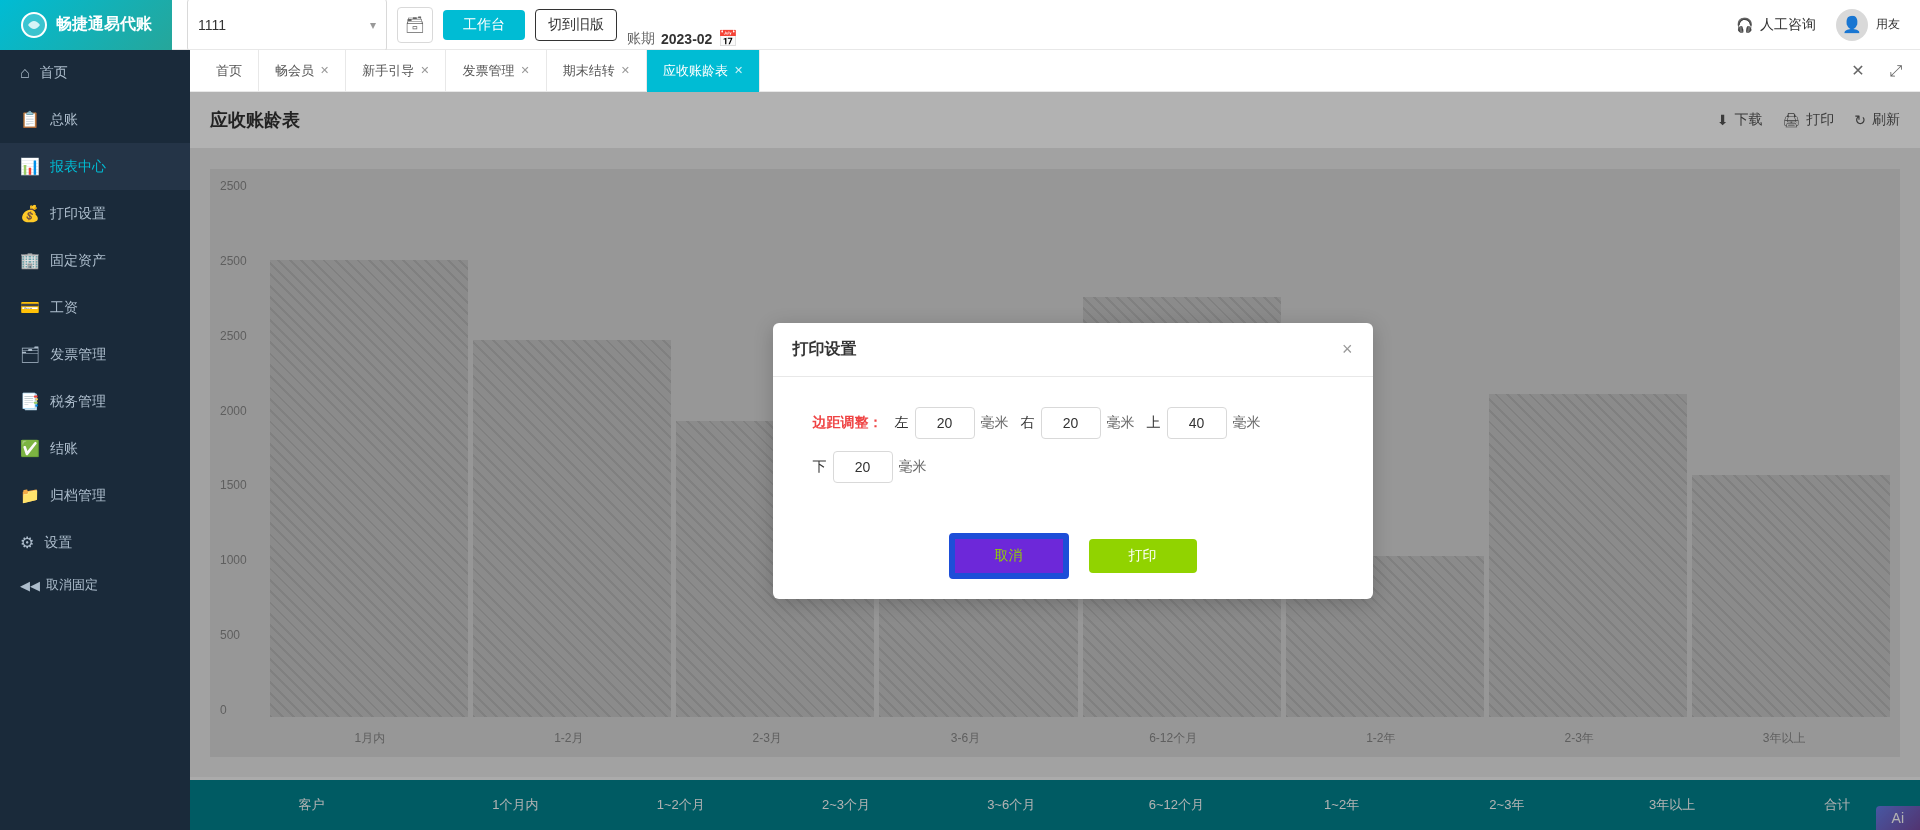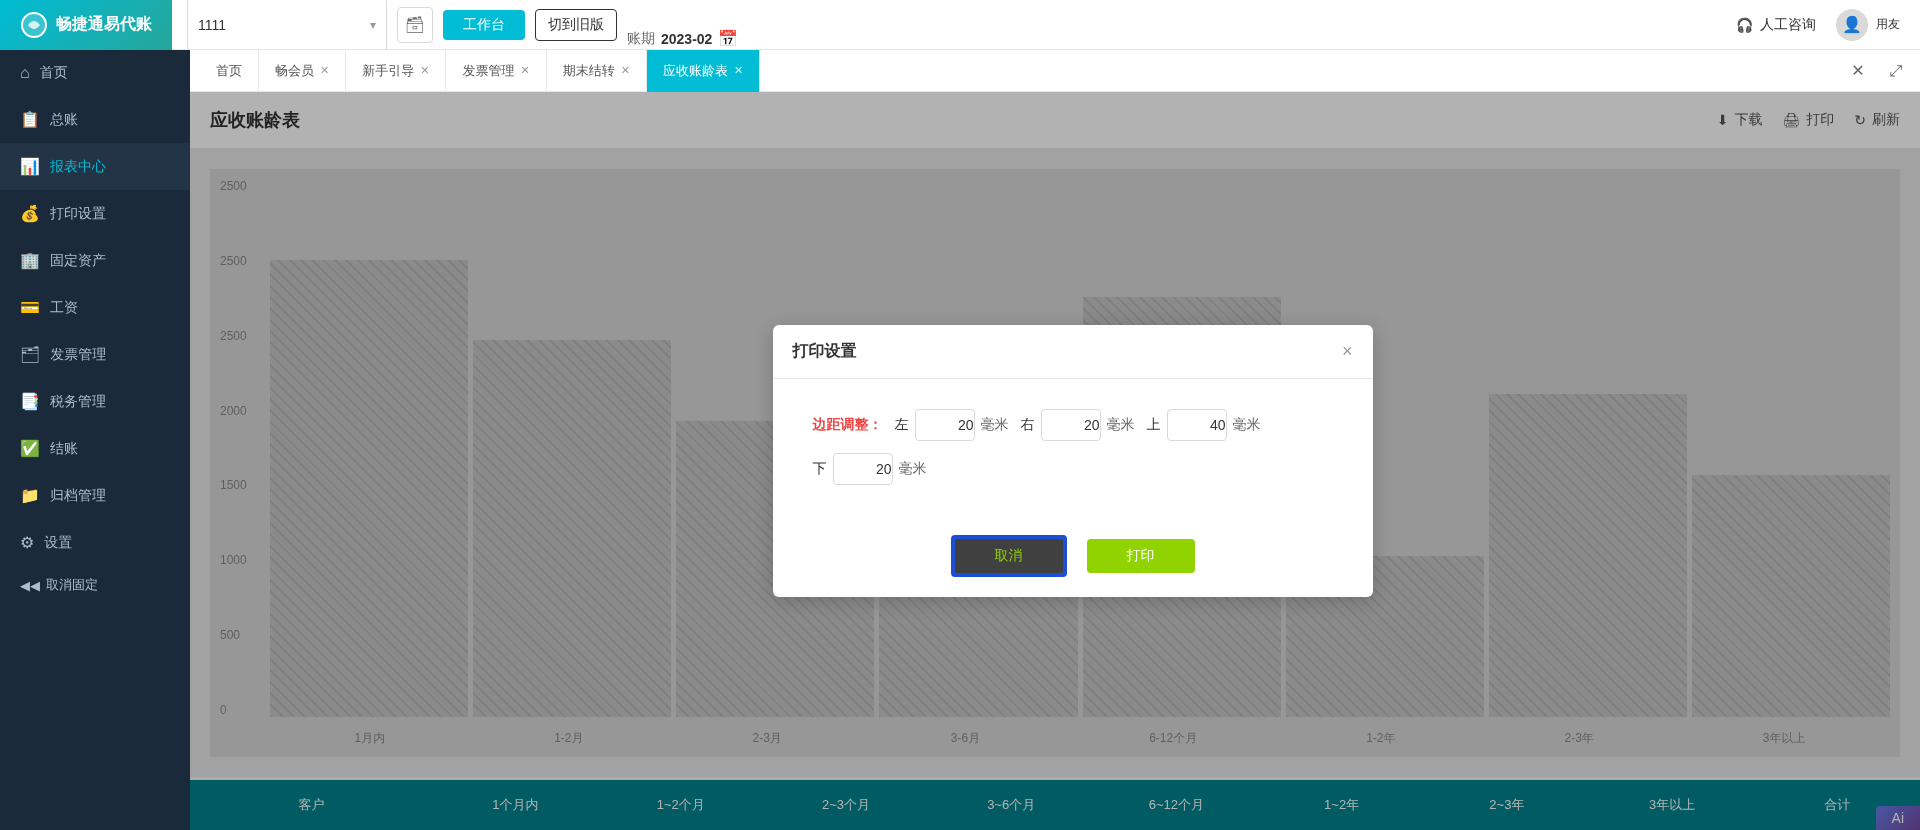--- a/index.html
+++ b/index.html
@@ -409,39 +409,39 @@
     }
     .margin-side-label {
       font-size: 14px;
       color: #333;
     }
     .margin-input {
       width: 60px;
       height: 32px;
       border: 1px solid #d9d9d9;
       border-radius: 4px;
-      text-align: right;
+      text-align: center;
       font-size: 14px;
       color: #333;
     }
     .margin-unit {
       font-size: 14px;
       color: #666;
     }
     .modal-footer {
       display: flex;
       align-items: center;
       justify-content: center;
       padding: 20px;
       gap: 20px;
     }
     .btn-cancel {
       padding: 8px 40px;
-      border: 4px solid #1d4ed8;
-      background: #404040;
+      border: 6px solid #1d4ed8;
+      background: #6d28d9;
       color: #91d300;
       border-radius: 4px;
       font-size: 14px;
       cursor: pointer;
     }
     .btn-confirm {
       padding: 8px 40px;
       border: none;
       background: #91d300;
       color: #fff;

